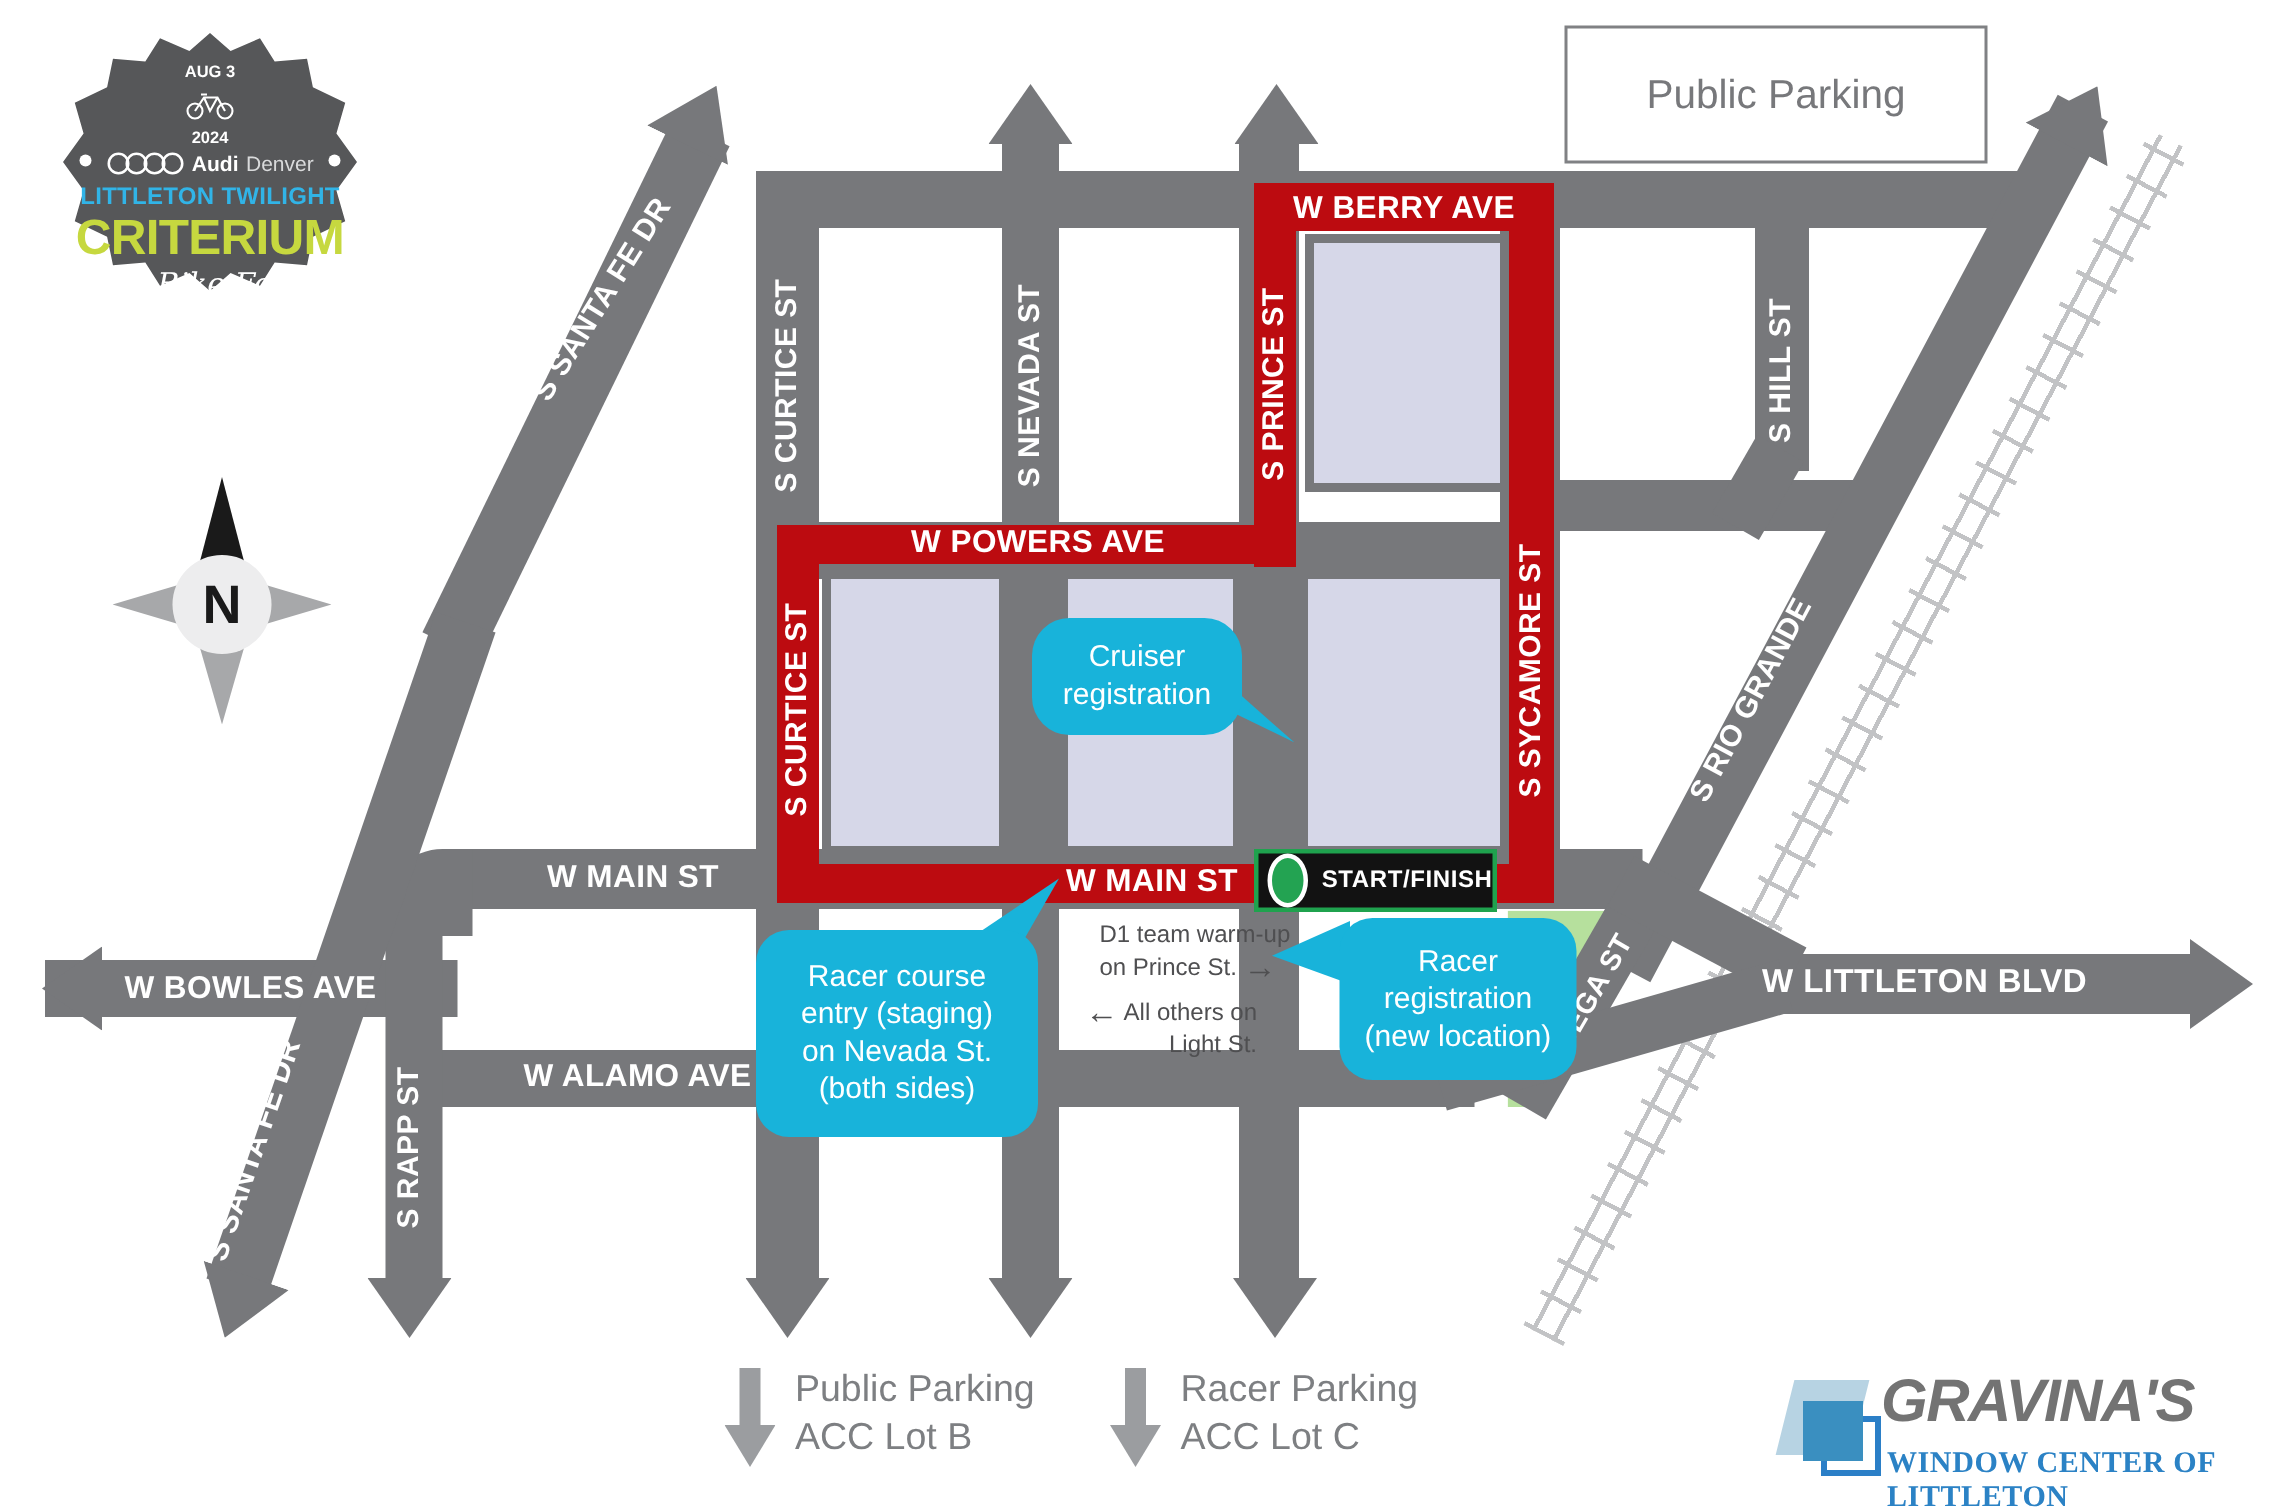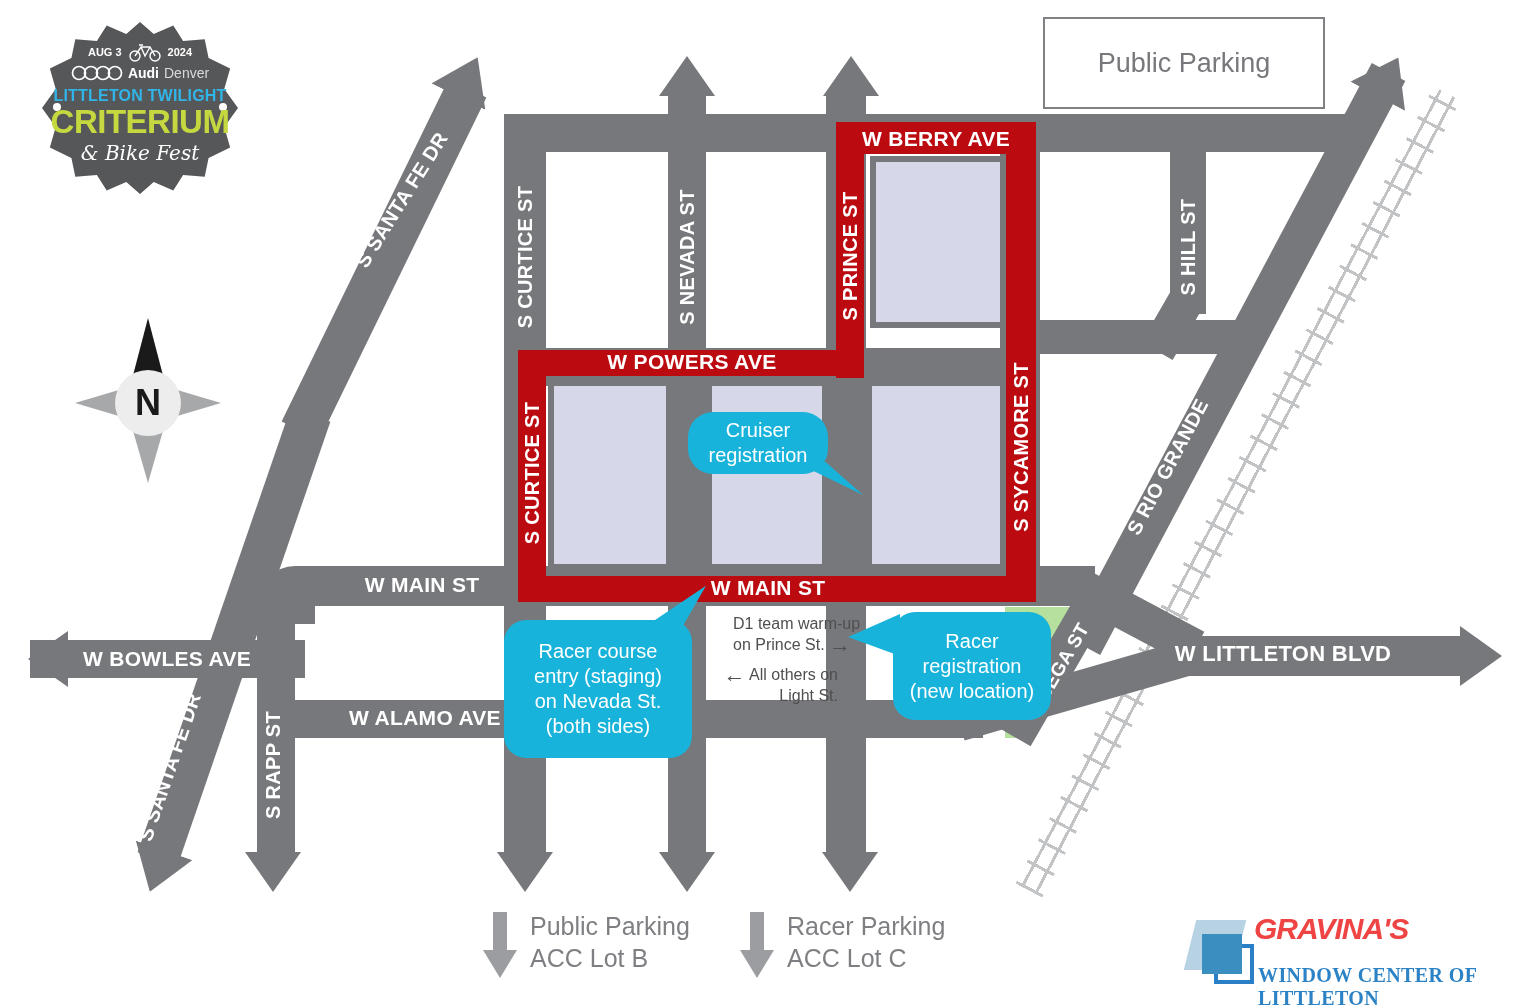--- a/index.html
+++ b/index.html
@@ -99,23 +99,28 @@
   <span class="slabel" style="left:687px;top:257px;--r:-90deg;">S NEVADA ST</span>
   <span class="slabel" style="left:850px;top:256px;--r:-90deg;">S PRINCE ST</span>
   <span class="slabel" style="left:1021px;top:447px;--r:-90deg;">S SYCAMORE ST</span>
   <span class="slabel" style="left:1188px;top:247px;--r:-90deg;">S HILL ST</span>
   <span class="slabel" style="left:273px;top:765px;--r:-90deg;">S RAPP ST</span>
   <span class="slabel" style="left:402px;top:200px;--r:-58deg;">S SANTA FE DR</span>
   <span class="slabel" style="left:170px;top:767px;--r:-71deg;">S SANTA FE DR</span>
   <span class="slabel" style="left:1168px;top:467px;--r:-62deg;">S RIO GRANDE</span>
   <span class="slabel" style="left:1063px;top:662px;--r:-60deg;font-size:19px;">BEGA ST</span>
 
+  <div class="abs z9" style="left:836px;top:566px;width:162px;height:42px;background:#121212;border:3px solid #1fa24e;
+              box-sizing:border-box;display:flex;align-items:center;">
+    <div style="width:30px;height:30px;border-radius:50%;background:#23a352;border:3px solid #fff;margin-left:6px;"></div>
+    <span style="color:#fff;font-weight:700;font-size:16px;letter-spacing:.4px;margin-left:9px;">START/FINISH</span>
+  </div>
 
   <div class="ctail" style="left:795px;top:462px;width:68px;height:33px;clip-path:polygon(0 0,45% 0,100% 100%);"></div>
-  <div class="callout" style="left:688px;top:412px;width:140px;height:62px;border-radius:25px;">
+  <div class="callout" style="left:688px;top:412px;width:140px;height:78px;border-radius:25px;">
     <div>Cruiser</div>
     <div>registration</div>
   </div>
 
   <div class="ctail" style="left:848px;top:614px;width:52px;height:42px;clip-path:polygon(100% 0,0 55%,100% 100%);"></div>
   <div class="callout" style="left:893px;top:612px;width:158px;height:108px;">
     <div>Racer</div>
     <div>registration</div>
     <div>(new location)</div>
   </div>
@@ -172,21 +177,21 @@
       <span style="font-weight:700;font-size:36px;color:#1a1a1a;">N</span>
     </div>
   </div>
 
   <div class="abs z7" style="left:42px;top:22px;width:196px;height:172px;">
     <div style="position:absolute;inset:0;background:#565759;
       clip-path:polygon(0% 50%,7% 39%,4% 27%,15% 21%,17% 10%,28% 11%,33% 2%,43% 7%,50% 0%,57% 7%,67% 2%,72% 11%,83% 10%,85% 21%,96% 27%,93% 39%,100% 50%,93% 61%,96% 73%,85% 79%,83% 90%,72% 89%,67% 98%,57% 93%,50% 100%,43% 93%,33% 98%,28% 89%,17% 90%,15% 79%,4% 73%,7% 61%);"></div>
     <div style="position:absolute;left:11px;top:81px;width:8px;height:8px;border-radius:50%;background:#fff;"></div>
     <div style="position:absolute;left:177px;top:81px;width:8px;height:8px;border-radius:50%;background:#fff;"></div>
     <div style="position:absolute;inset:0;display:flex;flex-direction:column;align-items:center;color:#fff;">
-      <div style="margin-top:20px;display:flex;align-items:center;gap:6px;font-size:11px;font-weight:700;">
+      <div style="margin-top:20px;display:flex;align-items:center;gap:6px;font-size:11px;font-weight:700;flex-direction:column;">
         <span>AUG 3</span>
         <svg width="34" height="20" viewBox="0 0 34 20">
           <circle cx="7" cy="14" r="5" fill="none" stroke="#fff" stroke-width="1.4"></circle>
           <circle cx="27" cy="14" r="5" fill="none" stroke="#fff" stroke-width="1.4"></circle>
           <path d="M7 14 L13 5 L22 5 L27 14 M13 5 L17 14 L22 5 M11 3 L15 3" fill="none" stroke="#fff" stroke-width="1.4"></path>
         </svg>
         <span>2024</span>
       </div>
       <div style="margin-top:3px;display:flex;align-items:center;gap:5px;">
         <svg width="52" height="16" viewBox="0 0 52 16">
@@ -203,17 +208,17 @@
       <div style="font-family:'DejaVu Serif',serif;font-style:italic;font-size:20px;margin-top:2px;">&amp; Bike Fest</div>
     </div>
   </div>
 
   <div class="abs z7" style="left:1188px;top:912px;width:322px;height:90px;">
     <div style="position:absolute;left:0;top:6px;width:64px;height:76px;">
       <div style="position:absolute;left:2px;top:2px;width:50px;height:50px;background:#9fc4da;opacity:.75;transform:skewX(-14deg);"></div>
       <div style="position:absolute;left:26px;top:26px;width:40px;height:40px;background:#fff;border:4px solid #2b7fc7;box-sizing:border-box;"></div>
       <div style="position:absolute;left:14px;top:16px;width:40px;height:40px;background:#3a8fc0;"></div>
     </div>
-    <div style="position:absolute;left:66px;top:0px;font-size:30px;font-weight:700;font-style:italic;color:#ef4444;letter-spacing:-1px;">GRAVINA'S</div>
+    <div style="position:absolute;left:66px;top:0px;font-size:40px;font-weight:700;font-style:italic;color:#737373;letter-spacing:-1px;">GRAVINA'S</div>
     <div style="position:absolute;left:70px;top:52px;font-family:'Liberation Serif',serif;font-size:20px;font-weight:700;color:#2b82c5;letter-spacing:.4px;">WINDOW CENTER OF LITTLETON</div>
   </div>
 
 </div>
 
 </body></html>

